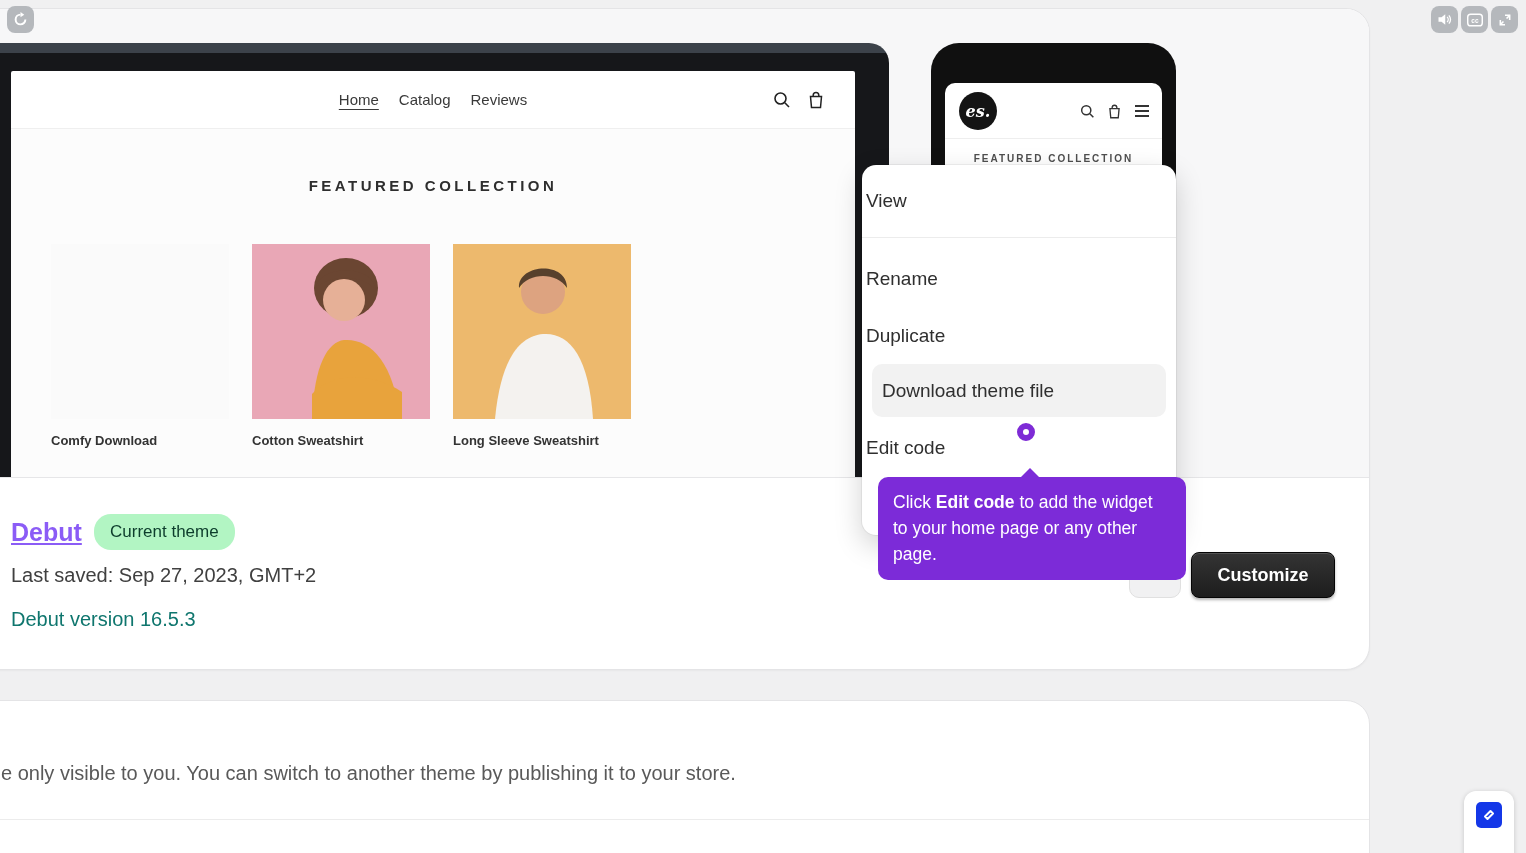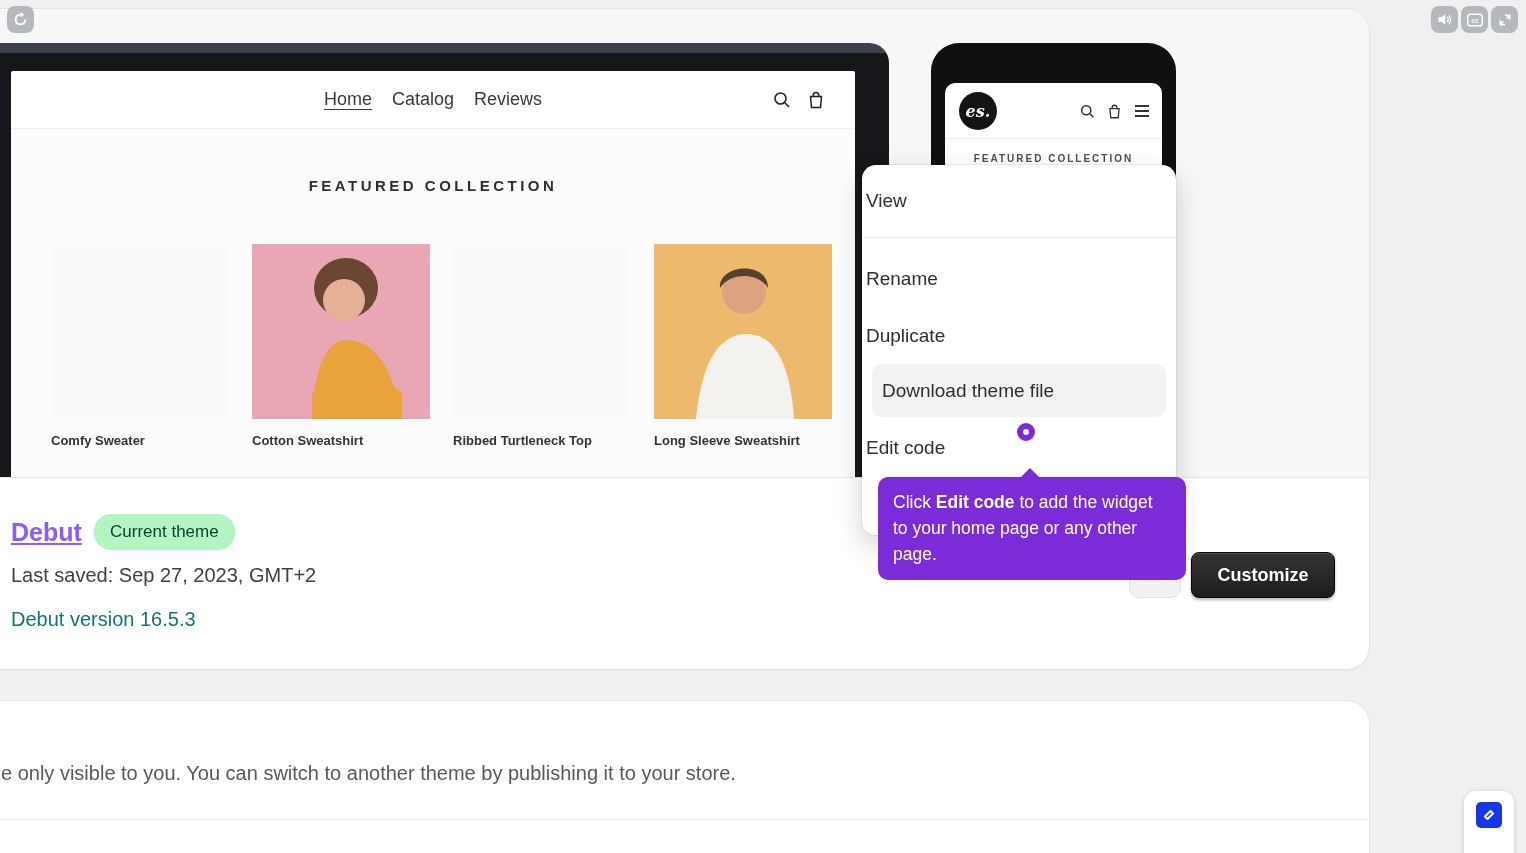--- a/index.html
+++ b/index.html
@@ -16,21 +16,21 @@
 
   
   .laptop { position:absolute; left:0; top:34px; width:912px; height:435px;
     border-radius:20px 20px 0 0;
     background:linear-gradient(#3c424a 0, #3c424a 10px, #16171a 10px);
     padding:28px 34px 0 34px; }
   .laptop-screen { position:relative; width:844px; height:407px; background:#ffffff;
     border-radius:2px 2px 0 0; overflow:hidden; }
   .store-header { position:relative; height:58px; border-bottom:1px solid #efefef;
     display:flex; align-items:center; justify-content:center; gap:20px; }
-  .store-nav-link { font-size:18px; color:#3a3a3a; cursor:pointer; }
+  .store-nav-link { font-size:15px; color:#3a3a3a; cursor:pointer; }
   .store-nav-link.active { text-decoration:underline; text-underline-offset:4px; }
   .store-header-icons { position:absolute; right:30px; top:0; height:58px; display:flex; align-items:center; gap:16px; }
   .store-body { background:#fcfcfc; height:349px; }
   .store-heading { padding-top:48px; text-align:center; font-size:15px; font-weight:bold;
     letter-spacing:3.5px; color:#2e2e2e; }
   .products { display:flex; gap:23px; padding:50px 0 0 40px; }
   .product { width:178px; }
   .product-img { width:178px; height:175px; background:#fafafa; overflow:hidden; }
   .product-name { padding-top:14px; font-size:13px; font-weight:bold; color:#333333; }
 
@@ -124,38 +124,34 @@
                   <path d="M3.5 5.5h11l-1 11h-9z" fill="none" stroke="#222" stroke-width="1.5"></path>
                   <path d="M6.2 5.5 V4.3 a2.8 2.8 0 0 1 5.6 0 V5.5" fill="none" stroke="#222" stroke-width="1.5"></path>
                 </svg>
             </span>
           </div>
           <div class="store-body">
             <div class="store-heading">FEATURED COLLECTION</div>
             <div class="products">
               <div class="product">
                 <div class="product-img"></div>
-                <div class="product-name">Comfy Sweater</div>
+                <div class="product-name">Comfy Download</div>
               </div>
               <div class="product">
                 <div class="product-img">
                   <svg width="178" height="175" viewBox="0 0 178 175">
                       <rect width="178" height="175" fill="#e9a7b6"></rect>
                       <path d="M60 175 C62 120 76 98 92 96 C118 94 142 118 148 175 Z" fill="#e8a33c"></path>
                       <ellipse cx="94" cy="44" rx="32" ry="30" fill="#6b4632"></ellipse>
                       <circle cx="92" cy="56" r="21" fill="#e6b097"></circle>
                       <path d="M64 44 C66 22 120 18 124 46 C110 30 78 30 64 44Z" fill="#6b4632"></path>
                       <path d="M60 150 C80 128 120 128 150 148 L150 175 L60 175Z" fill="#e8a33c"></path>
                     </svg>
                 </div>
                 <div class="product-name">Cotton Sweatshirt</div>
-              </div>
-              <div class="product">
-                <div class="product-img"></div>
-                <div class="product-name">Ribbed Turtleneck Top</div>
               </div>
               <div class="product">
                 <div class="product-img">
                   <svg width="178" height="175" viewBox="0 0 178 175">
                       <rect width="178" height="175" fill="#edb96d"></rect>
                       <path d="M42 175 C48 112 68 92 90 90 C116 88 136 112 140 175 Z" fill="#f4f2ef"></path>
                       <circle cx="90" cy="48" r="22" fill="#dda380"></circle>
                       <path d="M66 44 C64 20 114 16 114 44 C104 28 76 28 66 44Z" fill="#57402c"></path>
                     </svg>
                 </div>

